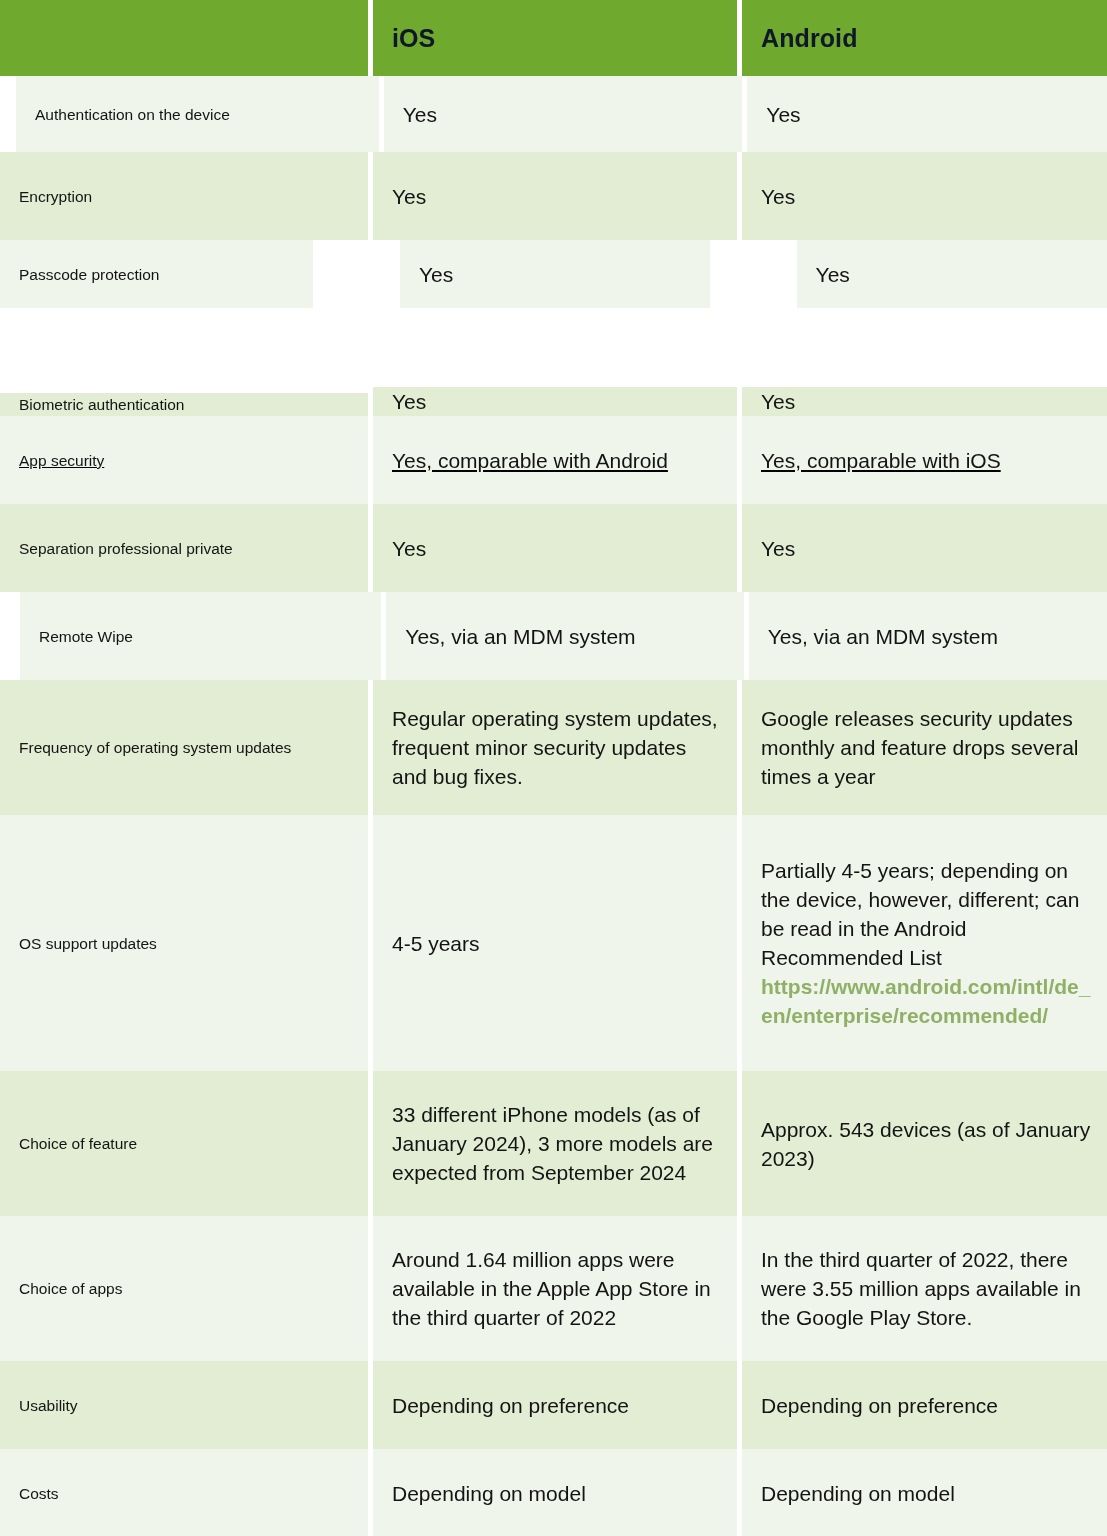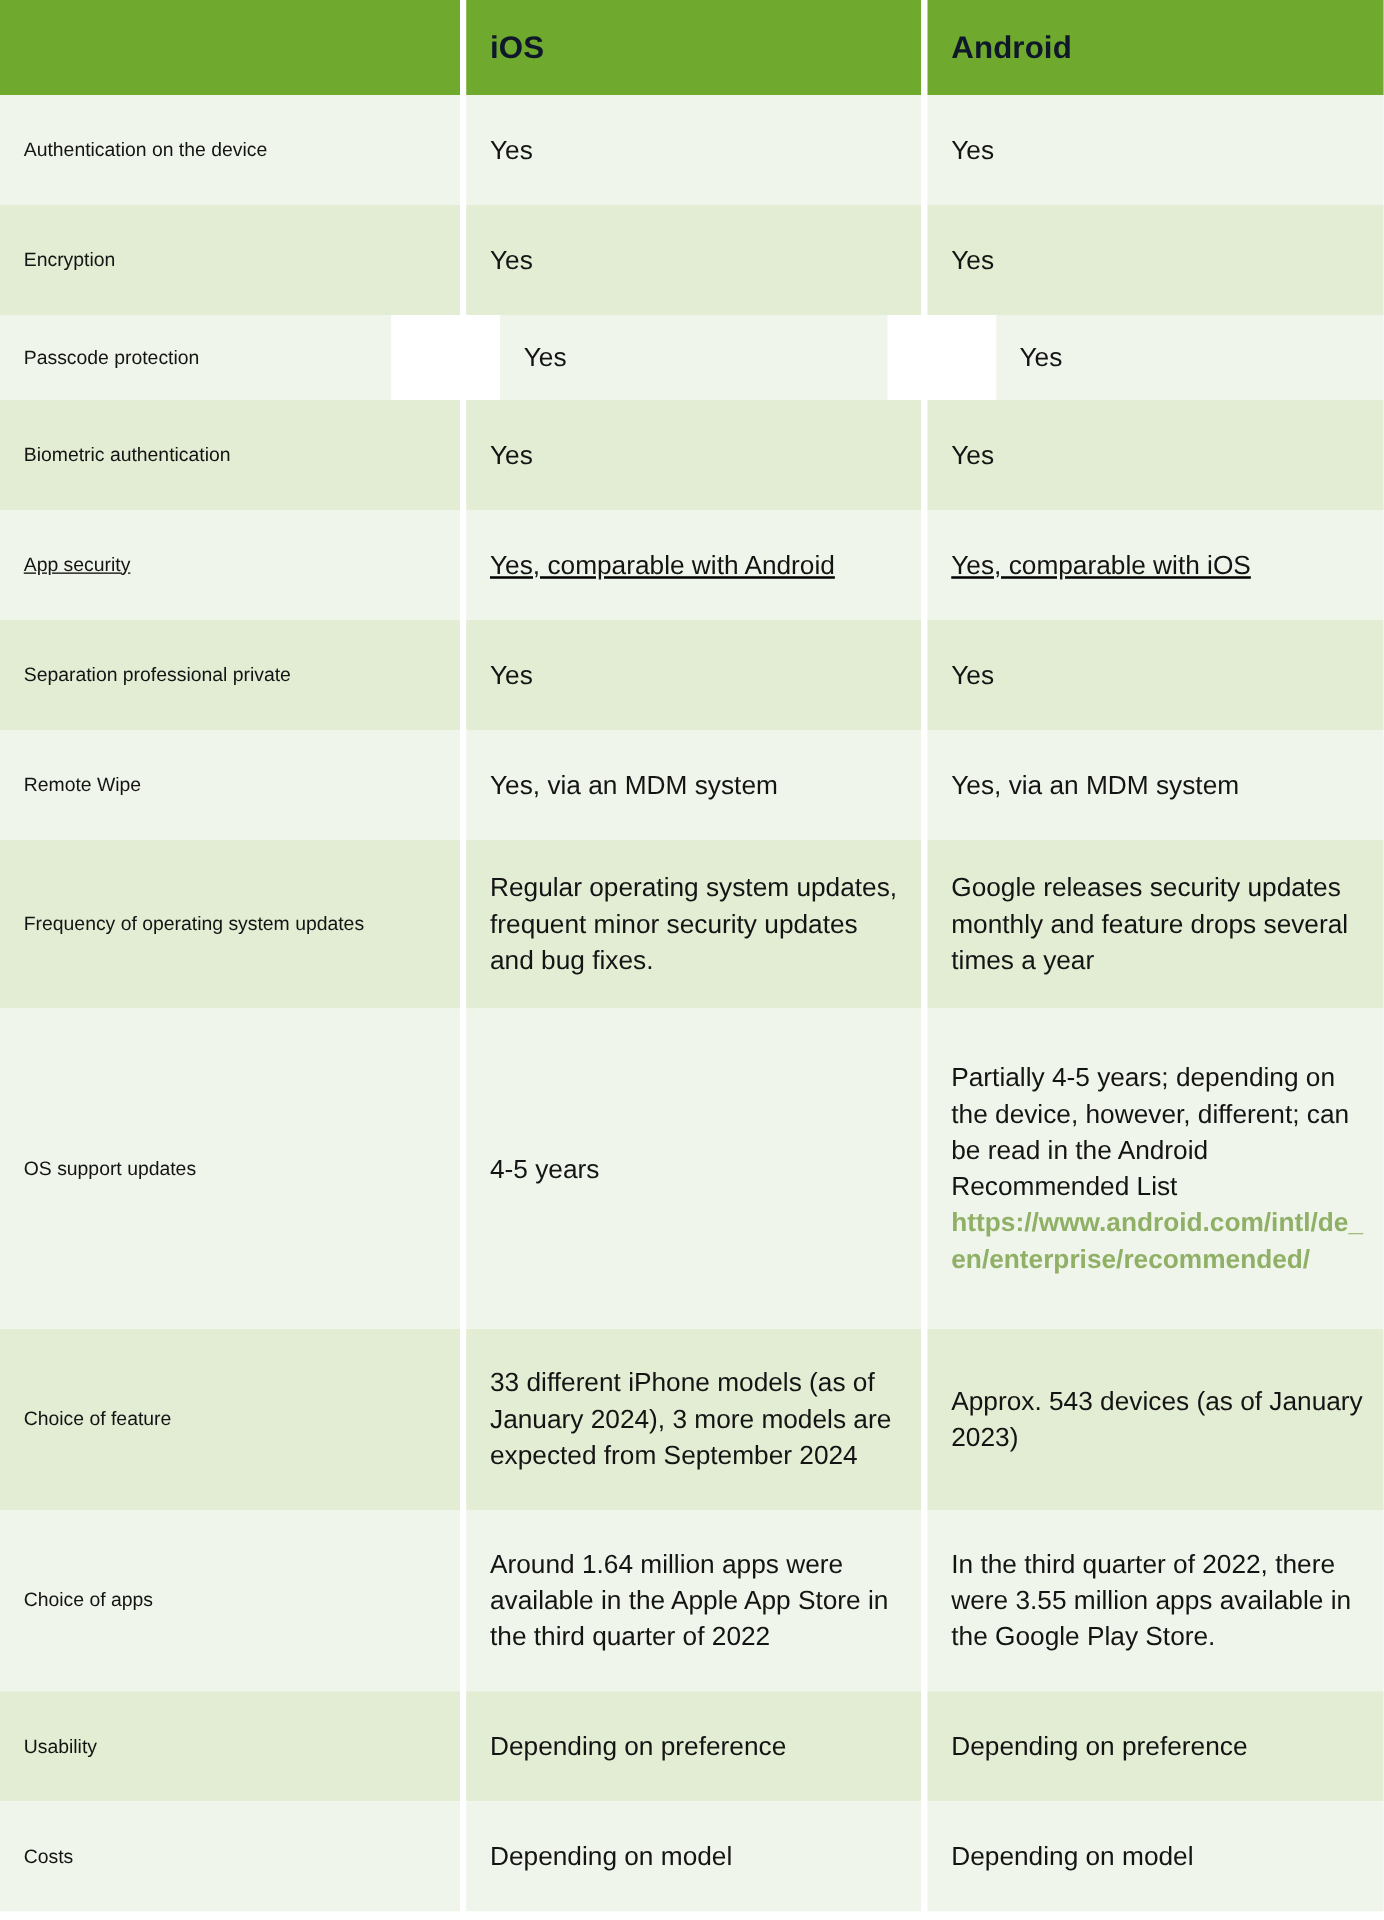--- a/index.html
+++ b/index.html
@@ -107,178 +107,178 @@
     <div class="cell cell-ios">
       <span class="header-text">iOS</span>
     </div>
     <div class="col-gap"></div>
     <div class="cell cell-android">
       <span class="header-text">Android</span>
     </div>
   </div>
 
   <div class="table-body" id="table-body">
+      <div class="row light" style="height: 76px; padding-left: 16px;">
+        <div class="cell cell-label">
+          <span class="label-text">Authentication on the device</span>
+        </div>
+        <div class="col-gap"></div>
+        <div class="cell cell-ios">
+          <span class="value-text">Yes</span>
+        </div>
+        <div class="col-gap"></div>
+        <div class="cell cell-android">
+          <span class="value-text">Yes</span>
+        </div>
+      </div>
+      <div class="row dark" style="height: 88px;">
+        <div class="cell cell-label">
+          <span class="label-text">Encryption</span>
+        </div>
+        <div class="col-gap"></div>
+        <div class="cell cell-ios">
+          <span class="value-text">Yes</span>
+        </div>
+        <div class="col-gap"></div>
+        <div class="cell cell-android">
+          <span class="value-text">Yes</span>
+        </div>
+      </div>
+      <div class="row light" style="height: 68px; gap: 41px;">
+        <div class="cell cell-label">
+          <span class="label-text">Passcode protection</span>
+        </div>
+        <div class="col-gap"></div>
+        <div class="cell cell-ios">
+          <span class="value-text">Yes</span>
+        </div>
+        <div class="col-gap"></div>
+        <div class="cell cell-android">
+          <span class="value-text">Yes</span>
+        </div>
+      </div>
+      <div class="row dark" style="height: 108px; align-items: flex-end;">
+        <div class="cell cell-label">
+          <span class="label-text">Biometric authentication</span>
+        </div>
+        <div class="col-gap"></div>
+        <div class="cell cell-ios">
+          <span class="value-text">Yes</span>
+        </div>
+        <div class="col-gap"></div>
+        <div class="cell cell-android">
+          <span class="value-text">Yes</span>
+        </div>
+      </div>
+      <div class="row light" style="height: 88px; text-decoration: underline;">
+        <div class="cell cell-label">
+          <span class="label-text">App security</span>
+        </div>
+        <div class="col-gap"></div>
+        <div class="cell cell-ios">
+          <span class="value-text">Yes, comparable with Android</span>
+        </div>
+        <div class="col-gap"></div>
+        <div class="cell cell-android">
+          <span class="value-text">Yes, comparable with iOS</span>
+        </div>
+      </div>
+      <div class="row dark" style="height: 88px;">
+        <div class="cell cell-label">
+          <span class="label-text">Separation professional private</span>
+        </div>
+        <div class="col-gap"></div>
+        <div class="cell cell-ios">
+          <span class="value-text">Yes</span>
+        </div>
+        <div class="col-gap"></div>
+        <div class="cell cell-android">
+          <span class="value-text">Yes</span>
+        </div>
+      </div>
+      <div class="row light" style="height: 88px; padding-left: 20px;">
+        <div class="cell cell-label">
+          <span class="label-text">Remote Wipe</span>
+        </div>
+        <div class="col-gap"></div>
+        <div class="cell cell-ios">
+          <span class="value-text">Yes, via an MDM system</span>
+        </div>
+        <div class="col-gap"></div>
+        <div class="cell cell-android">
+          <span class="value-text">Yes, via an MDM system</span>
+        </div>
+      </div>
+      <div class="row dark" style="height: 135px;">
+        <div class="cell cell-label">
+          <span class="label-text">Frequency of operating system updates</span>
+        </div>
+        <div class="col-gap"></div>
+        <div class="cell cell-ios">
+          <span class="value-text">Regular operating system updates, frequent minor security updates and bug fixes.</span>
+        </div>
+        <div class="col-gap"></div>
+        <div class="cell cell-android">
+          <span class="value-text">Google releases security updates monthly and feature drops several times a year</span>
+        </div>
+      </div>
+      <div class="row light" style="height: 256px;">
+        <div class="cell cell-label">
+          <span class="label-text">OS support updates</span>
+        </div>
+        <div class="col-gap"></div>
+        <div class="cell cell-ios">
+          <span class="value-text">4-5 years</span>
+        </div>
+        <div class="col-gap"></div>
+        <div class="cell cell-android">
+          <span class="value-text">Partially 4-5 years; depending on the device, however, different; can be read in the Android Recommended List <span class="link">https://www.android.com/intl/de_en/enterprise/recommended/</span></span>
+        </div>
+      </div>
+      <div class="row dark" style="height: 145px;">
+        <div class="cell cell-label">
+          <span class="label-text">Choice of feature</span>
+        </div>
+        <div class="col-gap"></div>
+        <div class="cell cell-ios">
+          <span class="value-text">33 different iPhone models (as of January 2024), 3 more models are expected from September 2024</span>
+        </div>
+        <div class="col-gap"></div>
+        <div class="cell cell-android">
+          <span class="value-text">Approx. 543 devices (as of January 2023)</span>
+        </div>
+      </div>
+      <div class="row light" style="height: 145px;">
+        <div class="cell cell-label">
+          <span class="label-text">Choice of apps</span>
+        </div>
+        <div class="col-gap"></div>
+        <div class="cell cell-ios">
+          <span class="value-text">Around 1.64 million apps were available in the Apple App Store in the third quarter of 2022</span>
+        </div>
+        <div class="col-gap"></div>
+        <div class="cell cell-android">
+          <span class="value-text">In the third quarter of 2022, there were 3.55 million apps available in the Google Play Store.</span>
+        </div>
+      </div>
+      <div class="row dark" style="height: 88px;">
+        <div class="cell cell-label">
+          <span class="label-text">Usability</span>
+        </div>
+        <div class="col-gap"></div>
+        <div class="cell cell-ios">
+          <span class="value-text">Depending on preference</span>
+        </div>
+        <div class="col-gap"></div>
+        <div class="cell cell-android">
+          <span class="value-text">Depending on preference</span>
+        </div>
+      </div>
       <div class="row light" style="height: 88px;">
         <div class="cell cell-label">
-          <span class="label-text">Authentication on the device</span>
-        </div>
-        <div class="col-gap"></div>
-        <div class="cell cell-ios">
-          <span class="value-text">Yes</span>
-        </div>
-        <div class="col-gap"></div>
-        <div class="cell cell-android">
-          <span class="value-text">Yes</span>
-        </div>
-      </div>
-      <div class="row dark" style="height: 88px;">
-        <div class="cell cell-label">
-          <span class="label-text">Encryption</span>
-        </div>
-        <div class="col-gap"></div>
-        <div class="cell cell-ios">
-          <span class="value-text">Yes</span>
-        </div>
-        <div class="col-gap"></div>
-        <div class="cell cell-android">
-          <span class="value-text">Yes</span>
-        </div>
-      </div>
-      <div class="row light" style="height: 68px; gap: 41px;">
-        <div class="cell cell-label">
-          <span class="label-text">Passcode protection</span>
-        </div>
-        <div class="col-gap"></div>
-        <div class="cell cell-ios">
-          <span class="value-text">Yes</span>
-        </div>
-        <div class="col-gap"></div>
-        <div class="cell cell-android">
-          <span class="value-text">Yes</span>
-        </div>
-      </div>
-      <div class="row dark" style="height: 88px;">
-        <div class="cell cell-label">
-          <span class="label-text">Biometric authentication</span>
-        </div>
-        <div class="col-gap"></div>
-        <div class="cell cell-ios">
-          <span class="value-text">Yes</span>
-        </div>
-        <div class="col-gap"></div>
-        <div class="cell cell-android">
-          <span class="value-text">Yes</span>
-        </div>
-      </div>
-      <div class="row light" style="height: 88px; text-decoration: underline;">
-        <div class="cell cell-label">
-          <span class="label-text">App security</span>
-        </div>
-        <div class="col-gap"></div>
-        <div class="cell cell-ios">
-          <span class="value-text">Yes, comparable with Android</span>
-        </div>
-        <div class="col-gap"></div>
-        <div class="cell cell-android">
-          <span class="value-text">Yes, comparable with iOS</span>
-        </div>
-      </div>
-      <div class="row dark" style="height: 88px;">
-        <div class="cell cell-label">
-          <span class="label-text">Separation professional private</span>
-        </div>
-        <div class="col-gap"></div>
-        <div class="cell cell-ios">
-          <span class="value-text">Yes</span>
-        </div>
-        <div class="col-gap"></div>
-        <div class="cell cell-android">
-          <span class="value-text">Yes</span>
-        </div>
-      </div>
-      <div class="row light" style="height: 88px;">
-        <div class="cell cell-label">
-          <span class="label-text">Remote Wipe</span>
-        </div>
-        <div class="col-gap"></div>
-        <div class="cell cell-ios">
-          <span class="value-text">Yes, via an MDM system</span>
-        </div>
-        <div class="col-gap"></div>
-        <div class="cell cell-android">
-          <span class="value-text">Yes, via an MDM system</span>
-        </div>
-      </div>
-      <div class="row dark" style="height: 135px;">
-        <div class="cell cell-label">
-          <span class="label-text">Frequency of operating system updates</span>
-        </div>
-        <div class="col-gap"></div>
-        <div class="cell cell-ios">
-          <span class="value-text">Regular operating system updates, frequent minor security updates and bug fixes.</span>
-        </div>
-        <div class="col-gap"></div>
-        <div class="cell cell-android">
-          <span class="value-text">Google releases security updates monthly and feature drops several times a year</span>
-        </div>
-      </div>
-      <div class="row light" style="height: 256px;">
-        <div class="cell cell-label">
-          <span class="label-text">OS support updates</span>
-        </div>
-        <div class="col-gap"></div>
-        <div class="cell cell-ios">
-          <span class="value-text">4-5 years</span>
-        </div>
-        <div class="col-gap"></div>
-        <div class="cell cell-android">
-          <span class="value-text">Partially 4-5 years; depending on the device, however, different; can be read in the Android Recommended List <span class="link">https://www.android.com/intl/de_en/enterprise/recommended/</span></span>
-        </div>
-      </div>
-      <div class="row dark" style="height: 145px;">
-        <div class="cell cell-label">
-          <span class="label-text">Choice of feature</span>
-        </div>
-        <div class="col-gap"></div>
-        <div class="cell cell-ios">
-          <span class="value-text">33 different iPhone models (as of January 2024), 3 more models are expected from September 2024</span>
-        </div>
-        <div class="col-gap"></div>
-        <div class="cell cell-android">
-          <span class="value-text">Approx. 543 devices (as of January 2023)</span>
-        </div>
-      </div>
-      <div class="row light" style="height: 145px;">
-        <div class="cell cell-label">
-          <span class="label-text">Choice of apps</span>
-        </div>
-        <div class="col-gap"></div>
-        <div class="cell cell-ios">
-          <span class="value-text">Around 1.64 million apps were available in the Apple App Store in the third quarter of 2022</span>
-        </div>
-        <div class="col-gap"></div>
-        <div class="cell cell-android">
-          <span class="value-text">In the third quarter of 2022, there were 3.55 million apps available in the Google Play Store.</span>
-        </div>
-      </div>
-      <div class="row dark" style="height: 88px;">
-        <div class="cell cell-label">
-          <span class="label-text">Usability</span>
-        </div>
-        <div class="col-gap"></div>
-        <div class="cell cell-ios">
-          <span class="value-text">Depending on preference</span>
-        </div>
-        <div class="col-gap"></div>
-        <div class="cell cell-android">
-          <span class="value-text">Depending on preference</span>
-        </div>
-      </div>
-      <div class="row light" style="height: 88px;">
-        <div class="cell cell-label">
           <span class="label-text">Costs</span>
         </div>
         <div class="col-gap"></div>
         <div class="cell cell-ios">
           <span class="value-text">Depending on model</span>
         </div>
         <div class="col-gap"></div>
         <div class="cell cell-android">
           <span class="value-text">Depending on model</span>
         </div>

